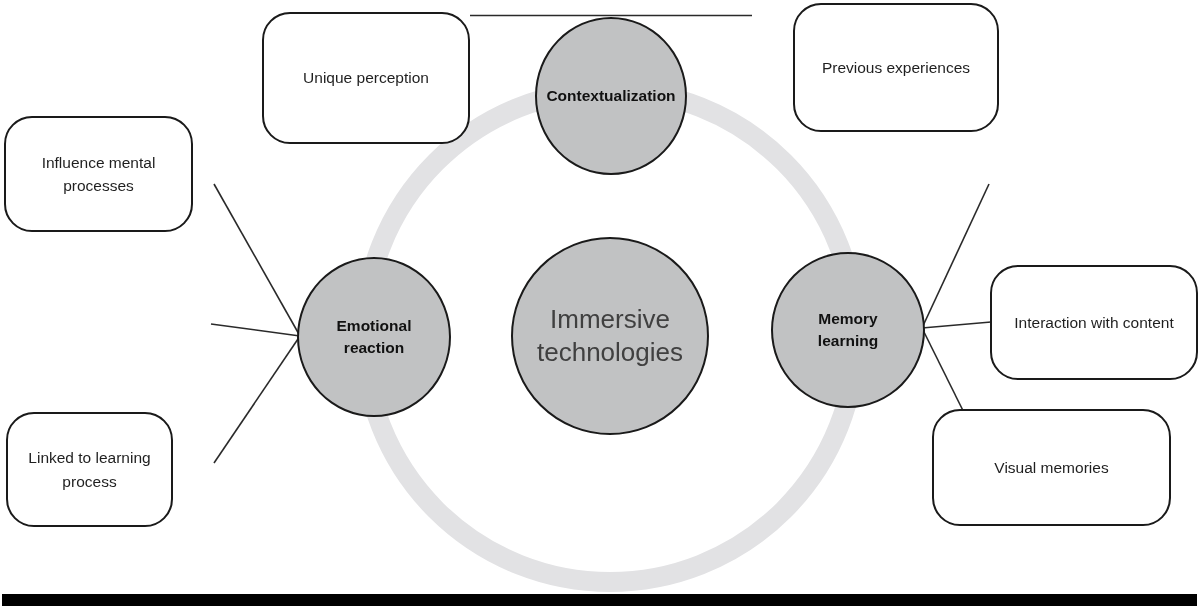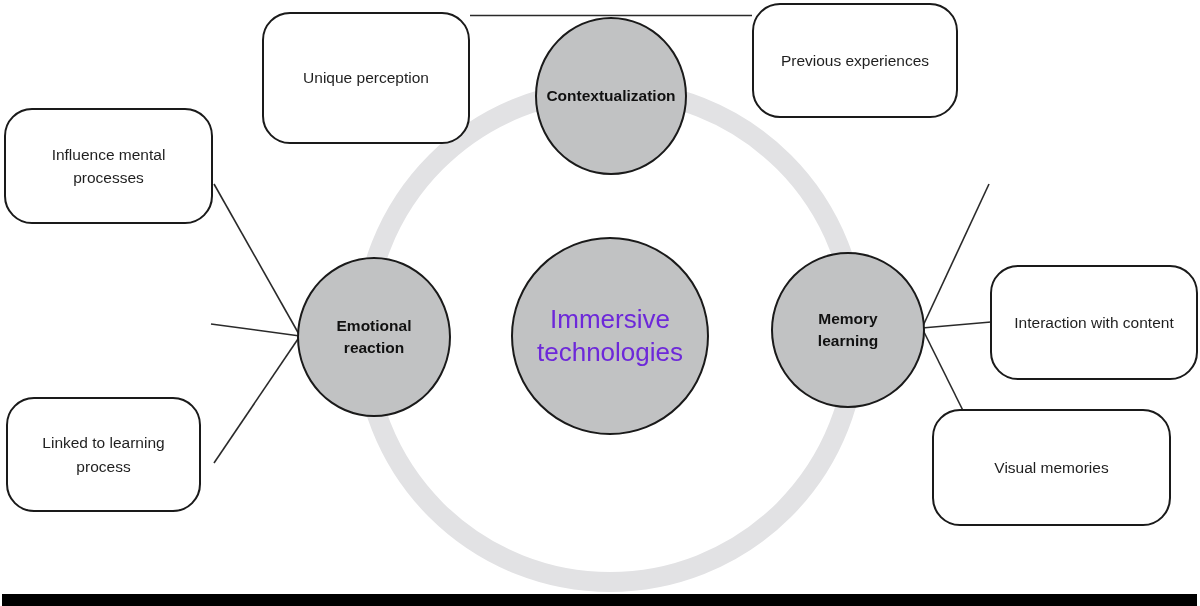--- a/index.html
+++ b/index.html
@@ -35,21 +35,21 @@
     z-index:3;
   }
   .hub-label{font-size:15.5px;font-weight:bold;line-height:1.45;color:#111;display:inline-block;}
   .hub-label.wrap2{max-width:100px;}
   .center-node{
     position:absolute;box-sizing:border-box;background:var(--c-hub_fill);
     border:2px solid var(--c-hub_outline);border-radius:50%;
     display:flex;align-items:center;justify-content:center;text-align:center;
     z-index:3;
   }
-  .center-label{font-size:26px;line-height:1.27;color:#6d28d9;display:inline-block;max-width:180px;}
+  .center-label{font-size:26px;line-height:1.27;color:#404040;display:inline-block;max-width:180px;}
   .bottom-bar{
     position:absolute;left:2px;top:594px;width:1195px;height:12px;
     background:var(--c-bottom_bar);z-index:4;
   }
 </style>
 </head>
 <body>
 
 <div class="stage">
 
@@ -61,30 +61,30 @@
     <line class="connector" x1="214" y1="463" x2="300" y2="336"></line>
     <line class="connector" x1="922" y1="328" x2="989" y2="184"></line>
     <line class="connector" x1="922" y1="328" x2="991" y2="322"></line>
     <line class="connector" x1="922" y1="328" x2="989" y2="463"></line>
   </svg>
 
   <div class="box" style="left:262px;top:12px;width:208px;height:132px">
     <span class="box-label">Unique perception</span>
   </div>
 
-  <div class="box" style="left:752px;top:3px;width:206px;height:115px">
+  <div class="box" style="left:793px;top:3px;width:206px;height:129px">
     <span class="box-label">Previous experiences</span>
   </div>
 
-  <div class="box narrow" style="left:4px;top:108px;width:209px;height:116px">
+  <div class="box narrow" style="left:4px;top:116px;width:189px;height:116px">
     <span class="box-label">Influence mental processes</span>
   </div>
 
 
-  <div class="box narrow" style="left:6px;top:397px;width:195px;height:115px">
+  <div class="box narrow" style="left:6px;top:412px;width:167px;height:115px">
     <span class="box-label">Linked to learning process</span>
   </div>
 
 
   <div class="box" style="left:990px;top:265px;width:208px;height:115px">
     <span class="box-label">Interaction with content</span>
   </div>
 
   <div class="box" style="left:932px;top:409px;width:239px;height:117px">
     <span class="box-label">Visual memories</span>

